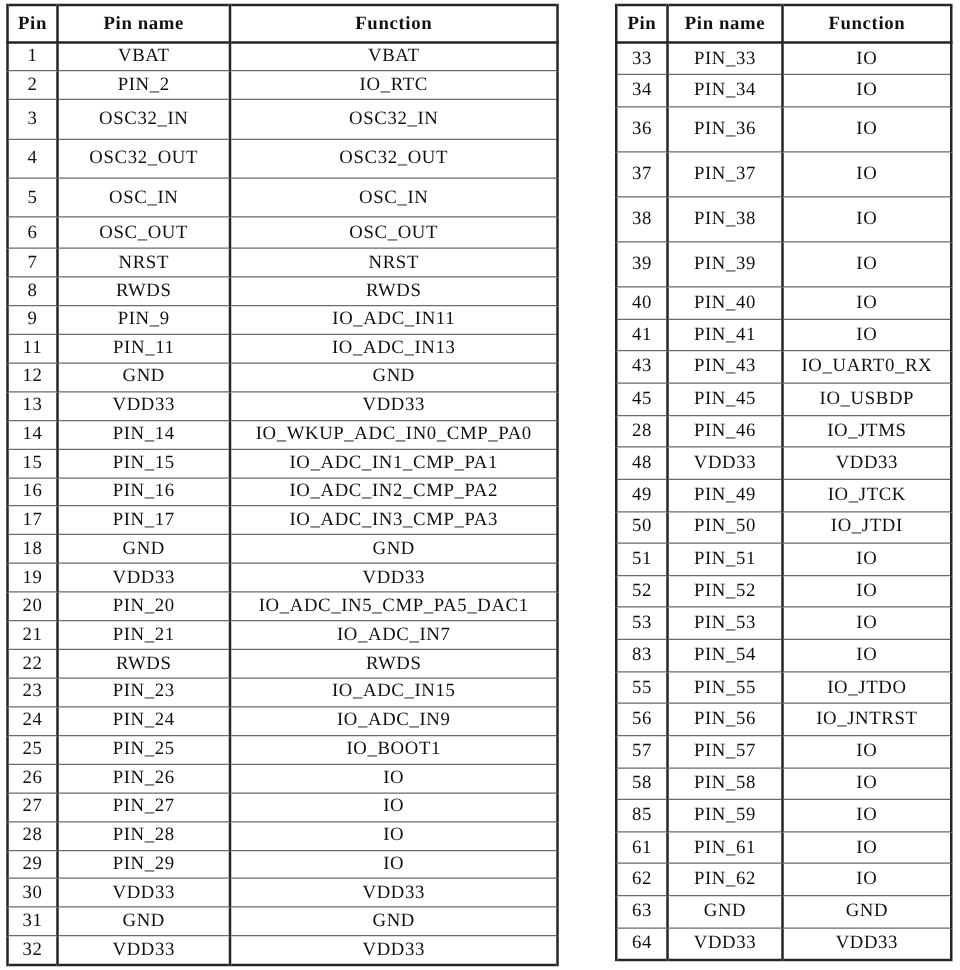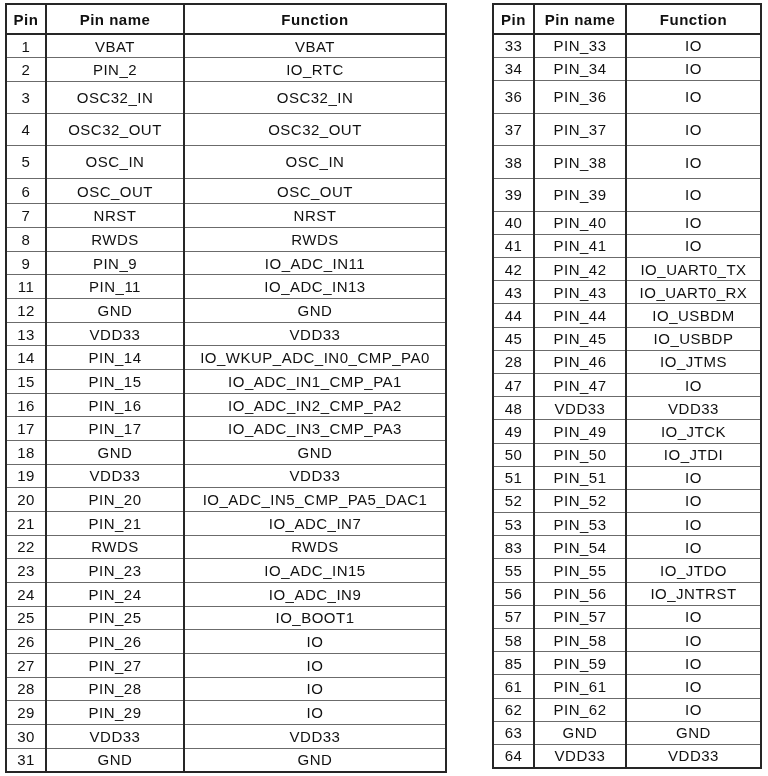--- a/index.html
+++ b/index.html
@@ -5,21 +5,21 @@
   html, body {
     margin: 0;
     padding: 0;
     background: #ffffff;
   }
   .page {
     position: relative;
     width: 768px;
     height: 776px;
     background: #ffffff;
-    font-family: Liberation Sans, sans-serif;
+    font-family: Liberation Serif, serif;
     color: #111111;
     overflow: hidden;
   }
   table.pin-table {
     position: absolute;
     top: 3px;
     border-collapse: collapse;
     table-layout: fixed;
     background: #ffffff;
     border: 2px solid #262626;
@@ -228,20 +228,25 @@
         <tr>
           <td>30</td>
           <td>VDD33</td>
           <td>VDD33</td>
         </tr>
         <tr>
           <td>31</td>
           <td>GND</td>
           <td>GND</td>
         </tr>
+        <tr>
+          <td>32</td>
+          <td>VDD33</td>
+          <td>VDD33</td>
+        </tr>
       </tbody>
   </table>
 
   <table id="table-right" class="pin-table">
     <colgroup>
       <col class="c-pin">
         <col class="c-name">
         <col class="c-func">
     </colgroup>
     <thead>
@@ -286,50 +291,35 @@
           <td>40</td>
           <td>PIN_40</td>
           <td>IO</td>
         </tr>
         <tr>
           <td>41</td>
           <td>PIN_41</td>
           <td>IO</td>
         </tr>
         <tr>
-          <td>42</td>
-          <td>PIN_42</td>
-          <td>IO_UART0_TX</td>
-        </tr>
-        <tr>
           <td>43</td>
           <td>PIN_43</td>
           <td>IO_UART0_RX</td>
         </tr>
         <tr>
-          <td>44</td>
-          <td>PIN_44</td>
-          <td>IO_USBDM</td>
-        </tr>
-        <tr>
           <td>45</td>
           <td>PIN_45</td>
           <td>IO_USBDP</td>
         </tr>
         <tr>
           <td>28</td>
           <td>PIN_46</td>
           <td>IO_JTMS</td>
         </tr>
         <tr>
-          <td>47</td>
-          <td>PIN_47</td>
-          <td>IO</td>
-        </tr>
-        <tr>
           <td>48</td>
           <td>VDD33</td>
           <td>VDD33</td>
         </tr>
         <tr>
           <td>49</td>
           <td>PIN_49</td>
           <td>IO_JTCK</td>
         </tr>
         <tr>

